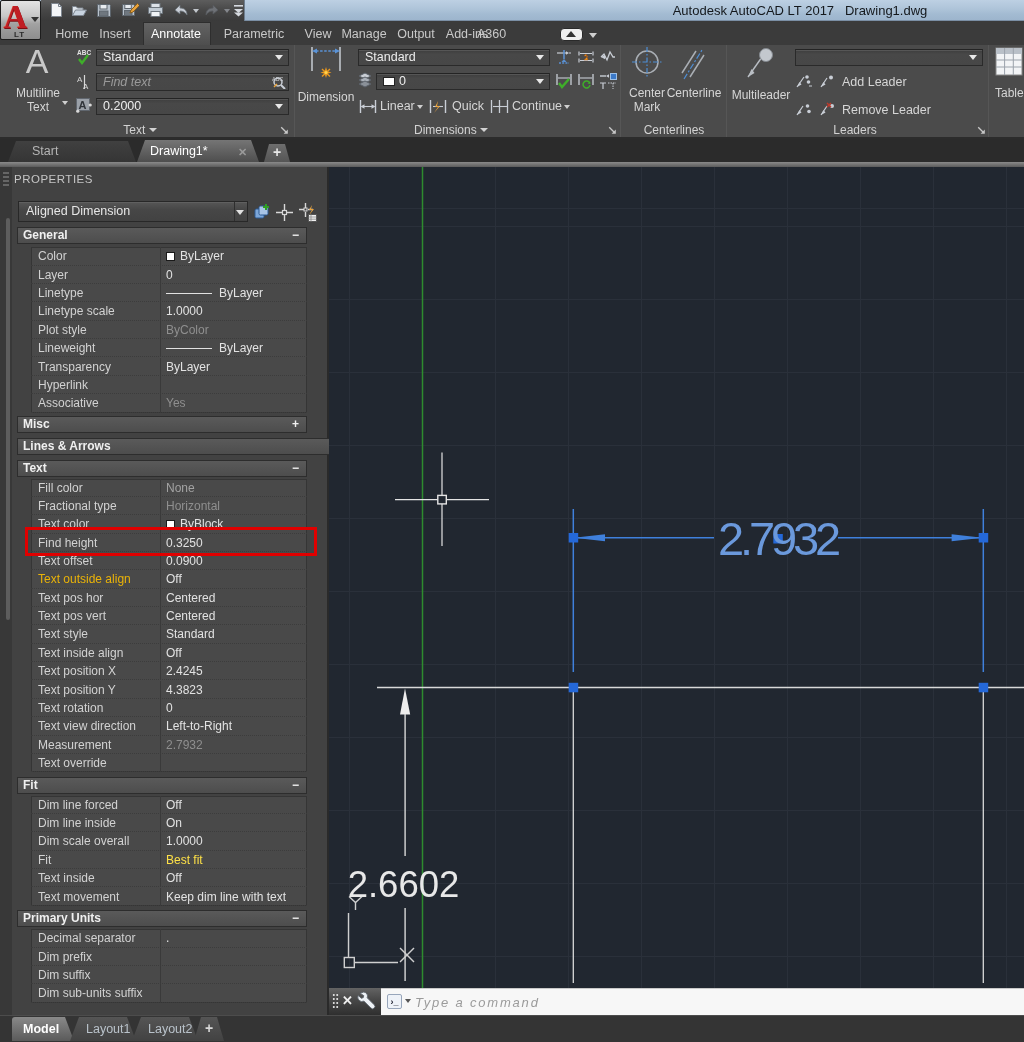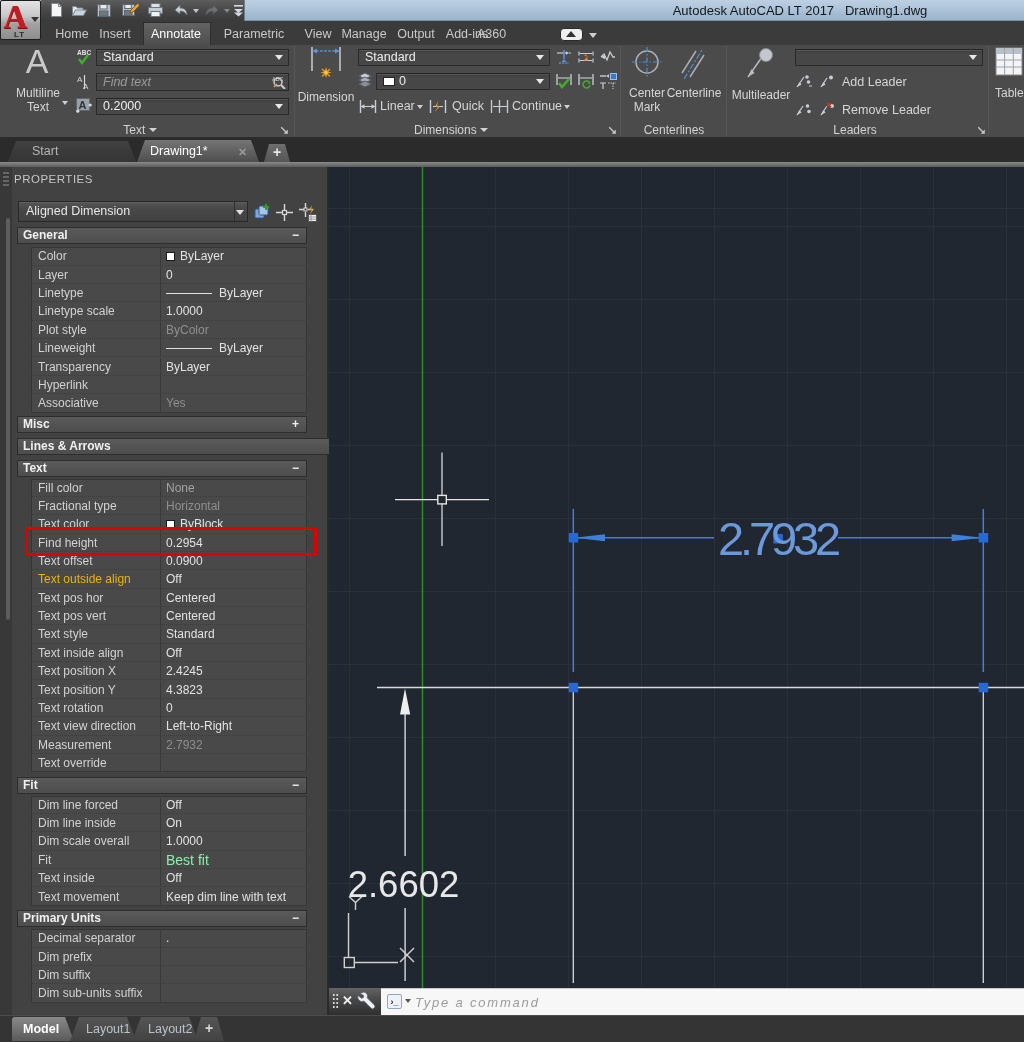--- a/index.html
+++ b/index.html
@@ -312,21 +312,21 @@
 <div class="abs" style="left:17px;top:437.5px;width:338px;height:17px;background:linear-gradient(180deg,#5a5a5a,#4d4d4d);border:1px solid #2d2d2d;color:#f0f0f0;font-size:12px;font-weight:bold;line-height:15px;padding-left:5px">Lines &amp; Arrows<span style="position:absolute;right:7px;top:0;font-weight:bold">+</span></div>
 <div class="abs" style="left:17px;top:460px;width:290px;height:17px;background:linear-gradient(180deg,#5a5a5a,#4d4d4d);border:1px solid #2d2d2d;color:#f0f0f0;font-size:12px;font-weight:bold;line-height:15px;padding-left:5px">Text<span style="position:absolute;right:7px;top:0;font-weight:bold">−</span></div>
 <div class="abs" style="left:31px;top:478.6px;width:276px;height:293.6px;background:#494949;border:1px solid #353535"></div>
 <div class="abs" style="left:31px;top:478.6px;width:130px;height:18.4px;border-right:1px solid #3a3a3a;border-bottom:1px dotted #3c3c3c;font-size:12px;color:#d2d2d2;line-height:18.4px;padding-left:7px;white-space:nowrap;overflow:hidden">Fill color</div>
 <div class="abs" style="left:162px;top:478.6px;width:145px;height:18.4px;border-bottom:1px dotted #3c3c3c;font-size:12px;color:#a3a3a3;line-height:18.4px;padding-left:4px;white-space:nowrap;overflow:hidden"> None</div>
 <div class="abs" style="left:31px;top:497.0px;width:130px;height:18.4px;border-right:1px solid #3a3a3a;border-bottom:1px dotted #3c3c3c;font-size:12px;color:#d2d2d2;line-height:18.4px;padding-left:7px;white-space:nowrap;overflow:hidden">Fractional type</div>
 <div class="abs" style="left:162px;top:497.0px;width:145px;height:18.4px;border-bottom:1px dotted #3c3c3c;font-size:12px;color:#e2e2e2;line-height:18.4px;padding-left:4px;white-space:nowrap;overflow:hidden"><span style="color:#8f8f8f">Horizontal</span></div>
 <div class="abs" style="left:31px;top:515.3px;width:130px;height:18.4px;border-right:1px solid #3a3a3a;border-bottom:1px dotted #3c3c3c;font-size:12px;color:#d2d2d2;line-height:18.4px;padding-left:7px;white-space:nowrap;overflow:hidden">Text color</div>
 <div class="abs" style="left:162px;top:515.3px;width:145px;height:18.4px;border-bottom:1px dotted #3c3c3c;font-size:12px;color:#e2e2e2;line-height:18.4px;padding-left:4px;white-space:nowrap;overflow:hidden"><span style="display:inline-block;width:9px;height:9px;background:#fff;border:1px solid #1a1a1a;vertical-align:-1px;margin-right:5px"></span>ByBlock</div>
 <div class="abs" style="left:31px;top:533.6px;width:130px;height:18.4px;border-right:1px solid #3a3a3a;border-bottom:1px dotted #3c3c3c;font-size:12px;color:#d2d2d2;line-height:18.4px;padding-left:7px;white-space:nowrap;overflow:hidden">Find height</div>
-<div class="abs" style="left:162px;top:533.6px;width:145px;height:18.4px;border-bottom:1px dotted #3c3c3c;font-size:12px;color:#e2e2e2;line-height:18.4px;padding-left:4px;white-space:nowrap;overflow:hidden">0.2954</div>
+<div class="abs" style="left:162px;top:533.6px;width:145px;height:18.4px;border-bottom:1px dotted #3c3c3c;font-size:12px;color:#e2e2e2;line-height:18.4px;padding-left:4px;white-space:nowrap;overflow:hidden">0.3250</div>
 <div class="abs" style="left:31px;top:552.0px;width:130px;height:18.4px;border-right:1px solid #3a3a3a;border-bottom:1px dotted #3c3c3c;font-size:12px;color:#d2d2d2;line-height:18.4px;padding-left:7px;white-space:nowrap;overflow:hidden">Text offset</div>
 <div class="abs" style="left:162px;top:552.0px;width:145px;height:18.4px;border-bottom:1px dotted #3c3c3c;font-size:12px;color:#e2e2e2;line-height:18.4px;padding-left:4px;white-space:nowrap;overflow:hidden">0.0900</div>
 <div class="abs" style="left:31px;top:570.4px;width:130px;height:18.4px;border-right:1px solid #3a3a3a;border-bottom:1px dotted #3c3c3c;font-size:12px;color:#eab308;line-height:18.4px;padding-left:7px;white-space:nowrap;overflow:hidden">Text outside align</div>
 <div class="abs" style="left:162px;top:570.4px;width:145px;height:18.4px;border-bottom:1px dotted #3c3c3c;font-size:12px;color:#e2e2e2;line-height:18.4px;padding-left:4px;white-space:nowrap;overflow:hidden">Off</div>
 <div class="abs" style="left:31px;top:588.7px;width:130px;height:18.4px;border-right:1px solid #3a3a3a;border-bottom:1px dotted #3c3c3c;font-size:12px;color:#d2d2d2;line-height:18.4px;padding-left:7px;white-space:nowrap;overflow:hidden">Text pos hor</div>
 <div class="abs" style="left:162px;top:588.7px;width:145px;height:18.4px;border-bottom:1px dotted #3c3c3c;font-size:12px;color:#e2e2e2;line-height:18.4px;padding-left:4px;white-space:nowrap;overflow:hidden">Centered</div>
 <div class="abs" style="left:31px;top:607.1px;width:130px;height:18.4px;border-right:1px solid #3a3a3a;border-bottom:1px dotted #3c3c3c;font-size:12px;color:#d2d2d2;line-height:18.4px;padding-left:7px;white-space:nowrap;overflow:hidden">Text pos vert</div>
 <div class="abs" style="left:162px;top:607.1px;width:145px;height:18.4px;border-bottom:1px dotted #3c3c3c;font-size:12px;color:#e2e2e2;line-height:18.4px;padding-left:4px;white-space:nowrap;overflow:hidden">Centered</div>
 <div class="abs" style="left:31px;top:625.4px;width:130px;height:18.4px;border-right:1px solid #3a3a3a;border-bottom:1px dotted #3c3c3c;font-size:12px;color:#d2d2d2;line-height:18.4px;padding-left:7px;white-space:nowrap;overflow:hidden">Text style</div>
 <div class="abs" style="left:162px;top:625.4px;width:145px;height:18.4px;border-bottom:1px dotted #3c3c3c;font-size:12px;color:#e2e2e2;line-height:18.4px;padding-left:4px;white-space:nowrap;overflow:hidden">Standard</div>
@@ -346,21 +346,21 @@
 <div class="abs" style="left:162px;top:753.9px;width:145px;height:18.4px;border-bottom:1px dotted #3c3c3c;font-size:12px;color:#e2e2e2;line-height:18.4px;padding-left:4px;white-space:nowrap;overflow:hidden"></div>
 <div class="abs" style="left:17px;top:777px;width:290px;height:17px;background:linear-gradient(180deg,#5a5a5a,#4d4d4d);border:1px solid #2d2d2d;color:#f0f0f0;font-size:12px;font-weight:bold;line-height:15px;padding-left:5px">Fit<span style="position:absolute;right:7px;top:0;font-weight:bold">−</span></div>
 <div class="abs" style="left:31px;top:795.7px;width:276px;height:110.1px;background:#494949;border:1px solid #353535"></div>
 <div class="abs" style="left:31px;top:795.7px;width:130px;height:18.4px;border-right:1px solid #3a3a3a;border-bottom:1px dotted #3c3c3c;font-size:12px;color:#d2d2d2;line-height:18.4px;padding-left:7px;white-space:nowrap;overflow:hidden">Dim line forced</div>
 <div class="abs" style="left:162px;top:795.7px;width:145px;height:18.4px;border-bottom:1px dotted #3c3c3c;font-size:12px;color:#e2e2e2;line-height:18.4px;padding-left:4px;white-space:nowrap;overflow:hidden">Off</div>
 <div class="abs" style="left:31px;top:814.1px;width:130px;height:18.4px;border-right:1px solid #3a3a3a;border-bottom:1px dotted #3c3c3c;font-size:12px;color:#d2d2d2;line-height:18.4px;padding-left:7px;white-space:nowrap;overflow:hidden">Dim line inside</div>
 <div class="abs" style="left:162px;top:814.1px;width:145px;height:18.4px;border-bottom:1px dotted #3c3c3c;font-size:12px;color:#e2e2e2;line-height:18.4px;padding-left:4px;white-space:nowrap;overflow:hidden">On</div>
 <div class="abs" style="left:31px;top:832.4px;width:130px;height:18.4px;border-right:1px solid #3a3a3a;border-bottom:1px dotted #3c3c3c;font-size:12px;color:#d2d2d2;line-height:18.4px;padding-left:7px;white-space:nowrap;overflow:hidden">Dim scale overall</div>
 <div class="abs" style="left:162px;top:832.4px;width:145px;height:18.4px;border-bottom:1px dotted #3c3c3c;font-size:12px;color:#e2e2e2;line-height:18.4px;padding-left:4px;white-space:nowrap;overflow:hidden">1.0000</div>
 <div class="abs" style="left:31px;top:850.8px;width:130px;height:18.4px;border-right:1px solid #3a3a3a;border-bottom:1px dotted #3c3c3c;font-size:12px;color:#d2d2d2;line-height:18.4px;padding-left:7px;white-space:nowrap;overflow:hidden">Fit</div>
-<div class="abs" style="left:162px;top:850.8px;width:145px;height:18.4px;border-bottom:1px dotted #3c3c3c;font-size:14px;color:#86efac;line-height:18.4px;padding-left:4px;white-space:nowrap;overflow:hidden">Best fit</div>
+<div class="abs" style="left:162px;top:850.8px;width:145px;height:18.4px;border-bottom:1px dotted #3c3c3c;font-size:12px;color:#fde047;line-height:18.4px;padding-left:4px;white-space:nowrap;overflow:hidden">Best fit</div>
 <div class="abs" style="left:31px;top:869.1px;width:130px;height:18.4px;border-right:1px solid #3a3a3a;border-bottom:1px dotted #3c3c3c;font-size:12px;color:#d2d2d2;line-height:18.4px;padding-left:7px;white-space:nowrap;overflow:hidden">Text inside</div>
 <div class="abs" style="left:162px;top:869.1px;width:145px;height:18.4px;border-bottom:1px dotted #3c3c3c;font-size:12px;color:#e2e2e2;line-height:18.4px;padding-left:4px;white-space:nowrap;overflow:hidden">Off</div>
 <div class="abs" style="left:31px;top:887.5px;width:130px;height:18.4px;border-right:1px solid #3a3a3a;border-bottom:1px dotted #3c3c3c;font-size:12px;color:#d2d2d2;line-height:18.4px;padding-left:7px;white-space:nowrap;overflow:hidden">Text movement</div>
 <div class="abs" style="left:162px;top:887.5px;width:145px;height:18.4px;border-bottom:1px dotted #3c3c3c;font-size:12px;color:#e2e2e2;line-height:18.4px;padding-left:4px;white-space:nowrap;overflow:hidden">Keep dim line with text</div>
 <div class="abs" style="left:17px;top:910px;width:290px;height:17px;background:linear-gradient(180deg,#5a5a5a,#4d4d4d);border:1px solid #2d2d2d;color:#f0f0f0;font-size:12px;font-weight:bold;line-height:15px;padding-left:5px">Primary Units<span style="position:absolute;right:7px;top:0;font-weight:bold">−</span></div>
 <div class="abs" style="left:31px;top:929.2px;width:276px;height:73.4px;background:#494949;border:1px solid #353535"></div>
 <div class="abs" style="left:31px;top:929.2px;width:130px;height:18.4px;border-right:1px solid #3a3a3a;border-bottom:1px dotted #3c3c3c;font-size:12px;color:#d2d2d2;line-height:18.4px;padding-left:7px;white-space:nowrap;overflow:hidden">Decimal separator</div>
 <div class="abs" style="left:162px;top:929.2px;width:145px;height:18.4px;border-bottom:1px dotted #3c3c3c;font-size:12px;color:#e2e2e2;line-height:18.4px;padding-left:4px;white-space:nowrap;overflow:hidden">.</div>
 <div class="abs" style="left:31px;top:947.6px;width:130px;height:18.4px;border-right:1px solid #3a3a3a;border-bottom:1px dotted #3c3c3c;font-size:12px;color:#d2d2d2;line-height:18.4px;padding-left:7px;white-space:nowrap;overflow:hidden">Dim prefix</div>
 <div class="abs" style="left:162px;top:947.6px;width:145px;height:18.4px;border-bottom:1px dotted #3c3c3c;font-size:12px;color:#e2e2e2;line-height:18.4px;padding-left:4px;white-space:nowrap;overflow:hidden"></div>

